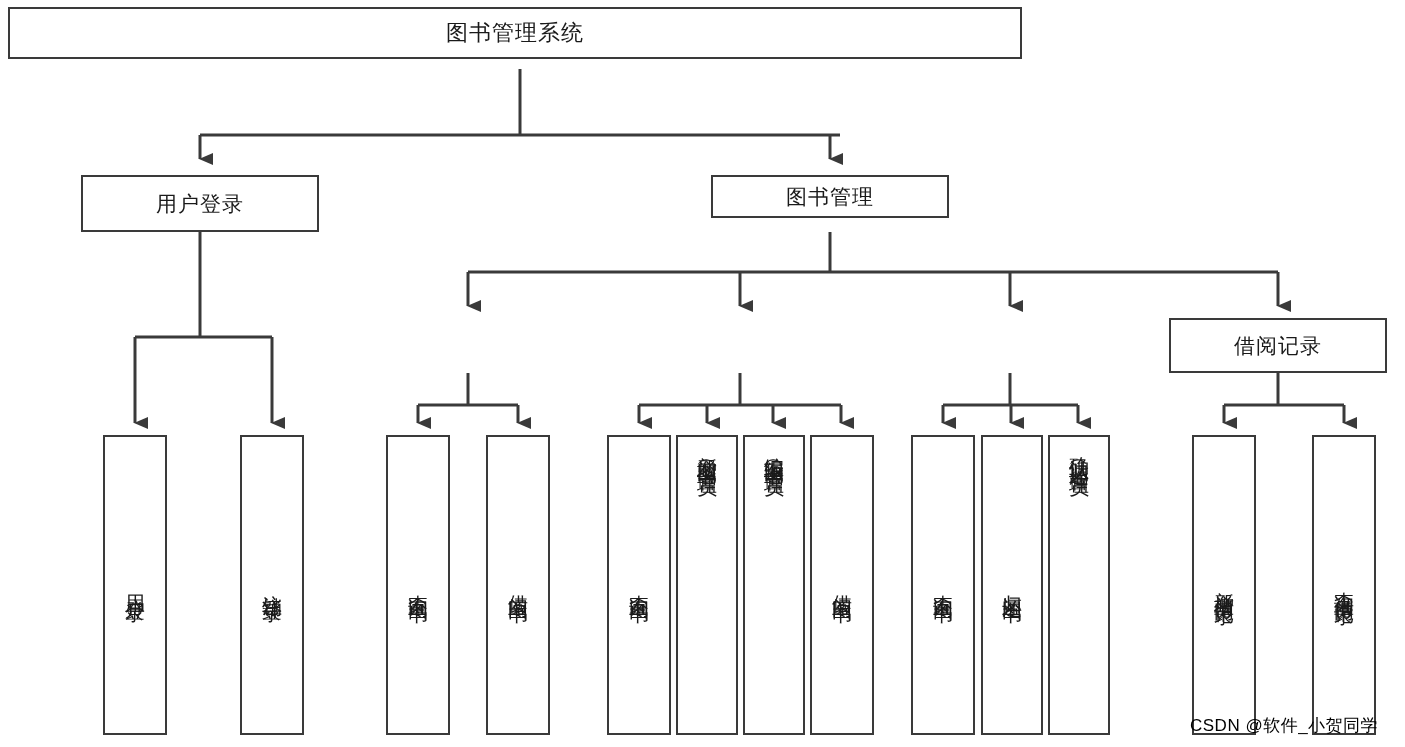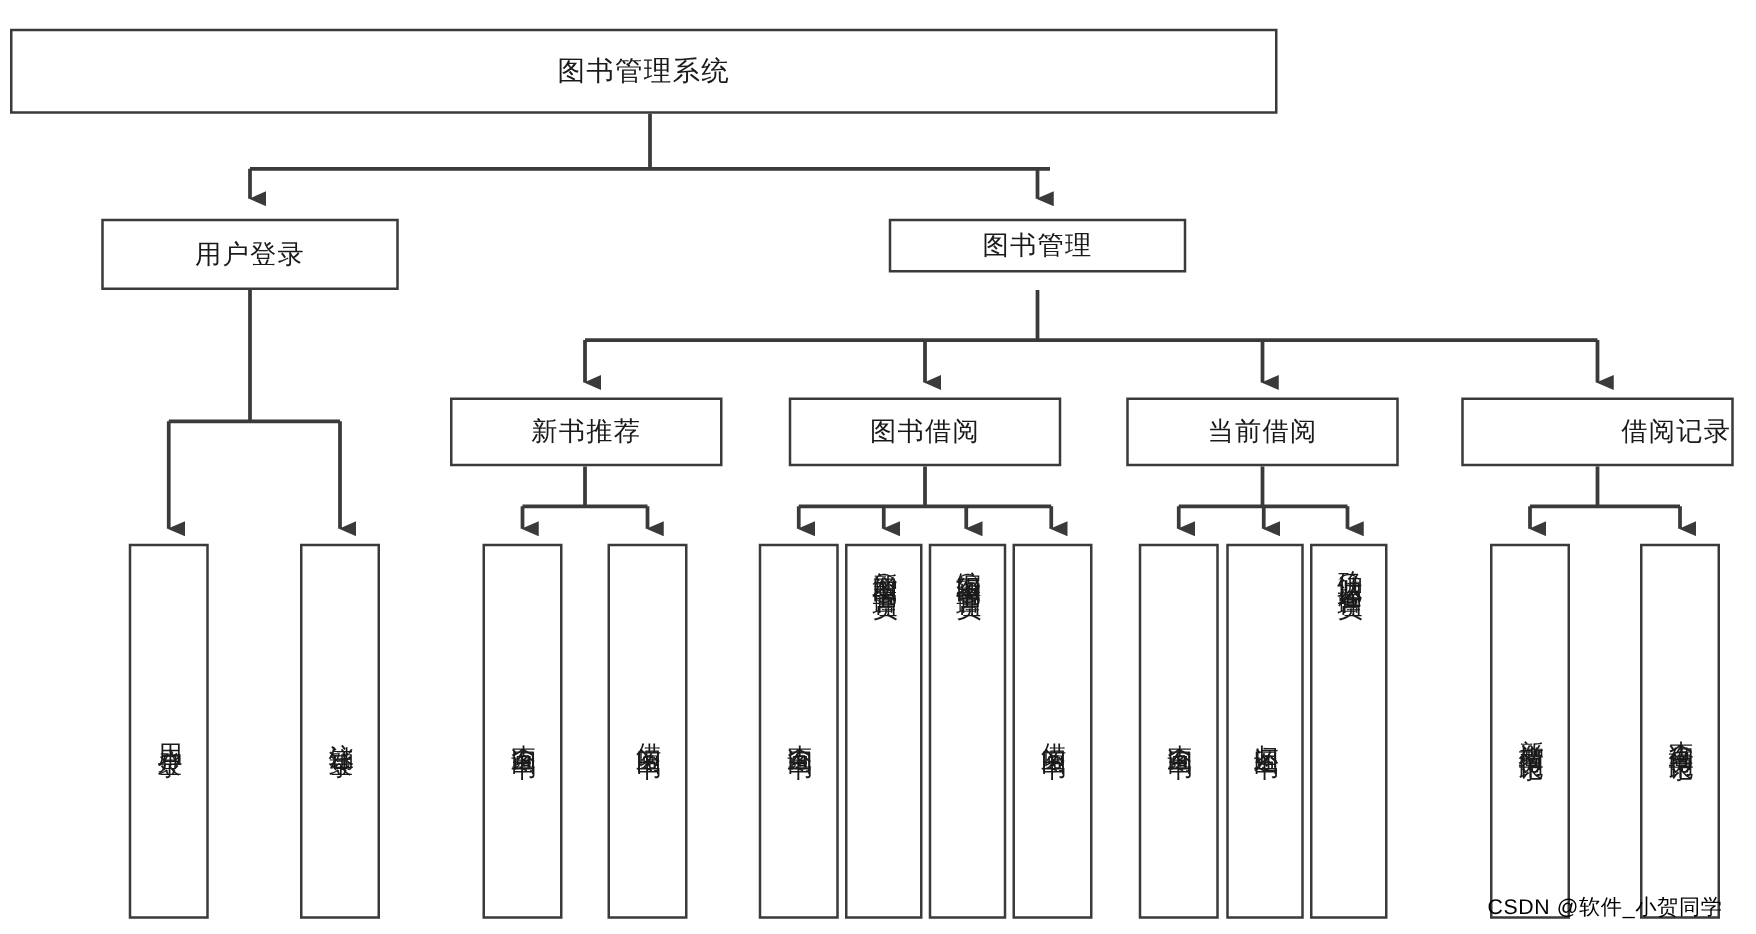--- a/index.html
+++ b/index.html
@@ -117,41 +117,32 @@
       <path d="M 1011 405 L 1011 423" marker-end="url(#arrow)"></path>
       <path d="M 1078 405 L 1078 423" marker-end="url(#arrow)"></path>
 
       <path d="M 1278 373 L 1278 405"></path>
       <path d="M 1224 405 L 1344 405"></path>
       <path d="M 1224 405 L 1224 423" marker-end="url(#arrow)"></path>
       <path d="M 1344 405 L 1344 423" marker-end="url(#arrow)"></path>
     </g>
   </svg>
 
-  <div class="node h root" style="left:8px; top:23px; width:1014px; height:68px;">
+  <div class="node h root" style="left:8px; top:7px; width:1014px; height:52px;">
     <span>图书管理系统</span>
   </div>
 
   <div class="node h" style="left:81px; top:175px; width:238px; height:57px;">
     <span>用户登录</span>
   </div>
   <div class="node h" style="left:711px; top:175px; width:238px; height:43px;">
     <span>图书管理</span>
   </div>
 
-  <div class="node h" style="left:360px; top:318px; width:218px; height:55px;">
-    <span>新书推荐</span>
-  </div>
-  <div class="node h" style="left:631px; top:318px; width:218px; height:55px;">
-    <span>图书借阅</span>
-  </div>
-  <div class="node h" style="left:901px; top:318px; width:218px; height:55px;">
-    <span>当前借阅</span>
-  </div>
-  <div class="node h" style="left:1169px; top:318px; width:218px; height:55px;justify-content:flex-end;">
+  <div class="node h" style="left:1169px; top:318px; width:218px; height:55px;">
     <span>借阅记录</span>
   </div>
 
   <div class="node v" style="left:103px; top:435px; width:64px; height:300px;">
     <span>用户登录</span>
   </div>
   <div class="node v" style="left:240px; top:435px; width:64px; height:300px;">
     <span>注销登录</span>
   </div>
 

